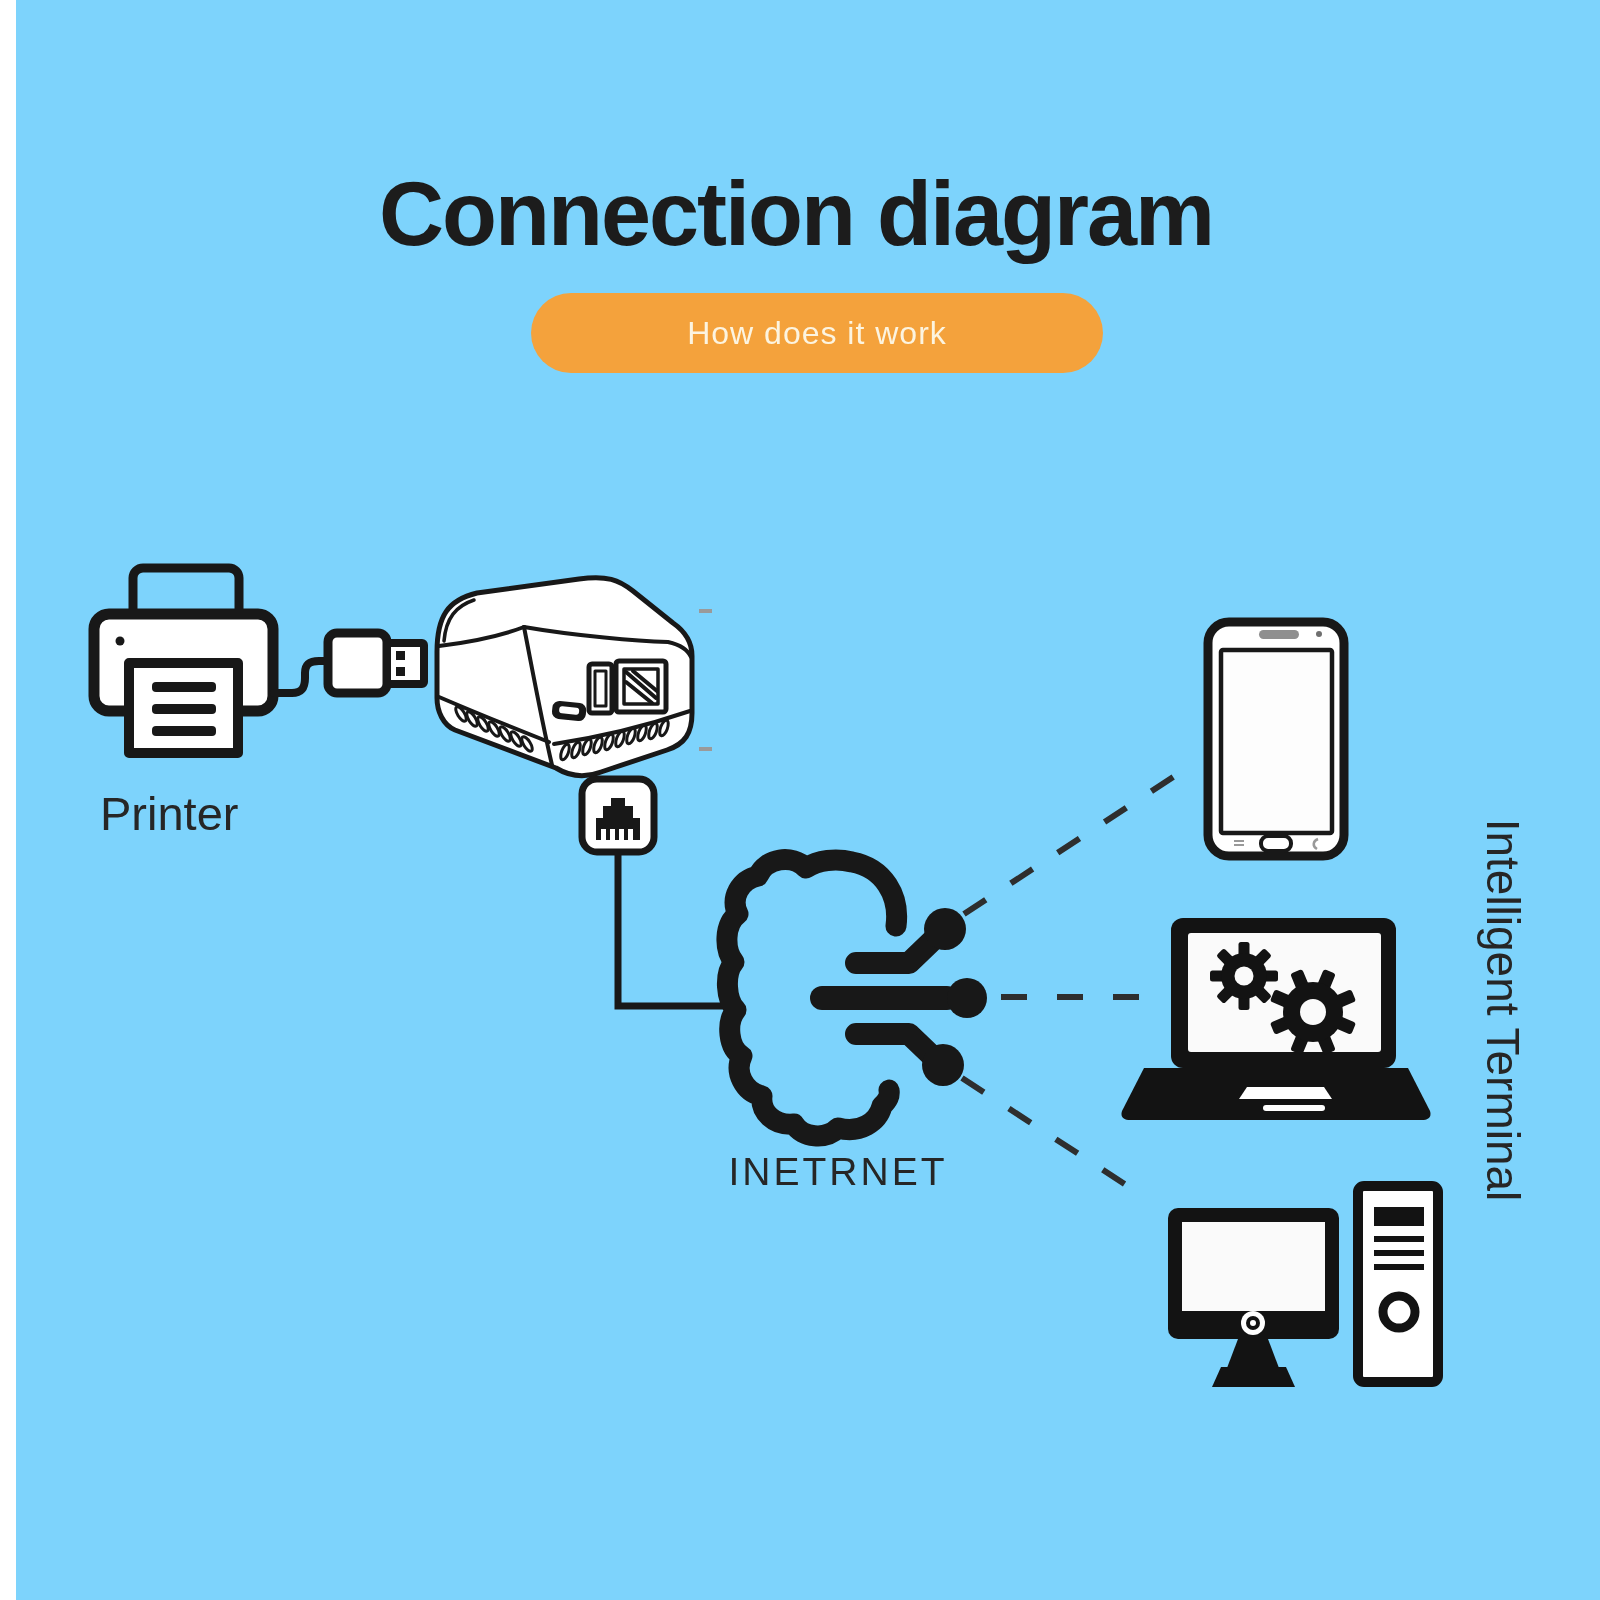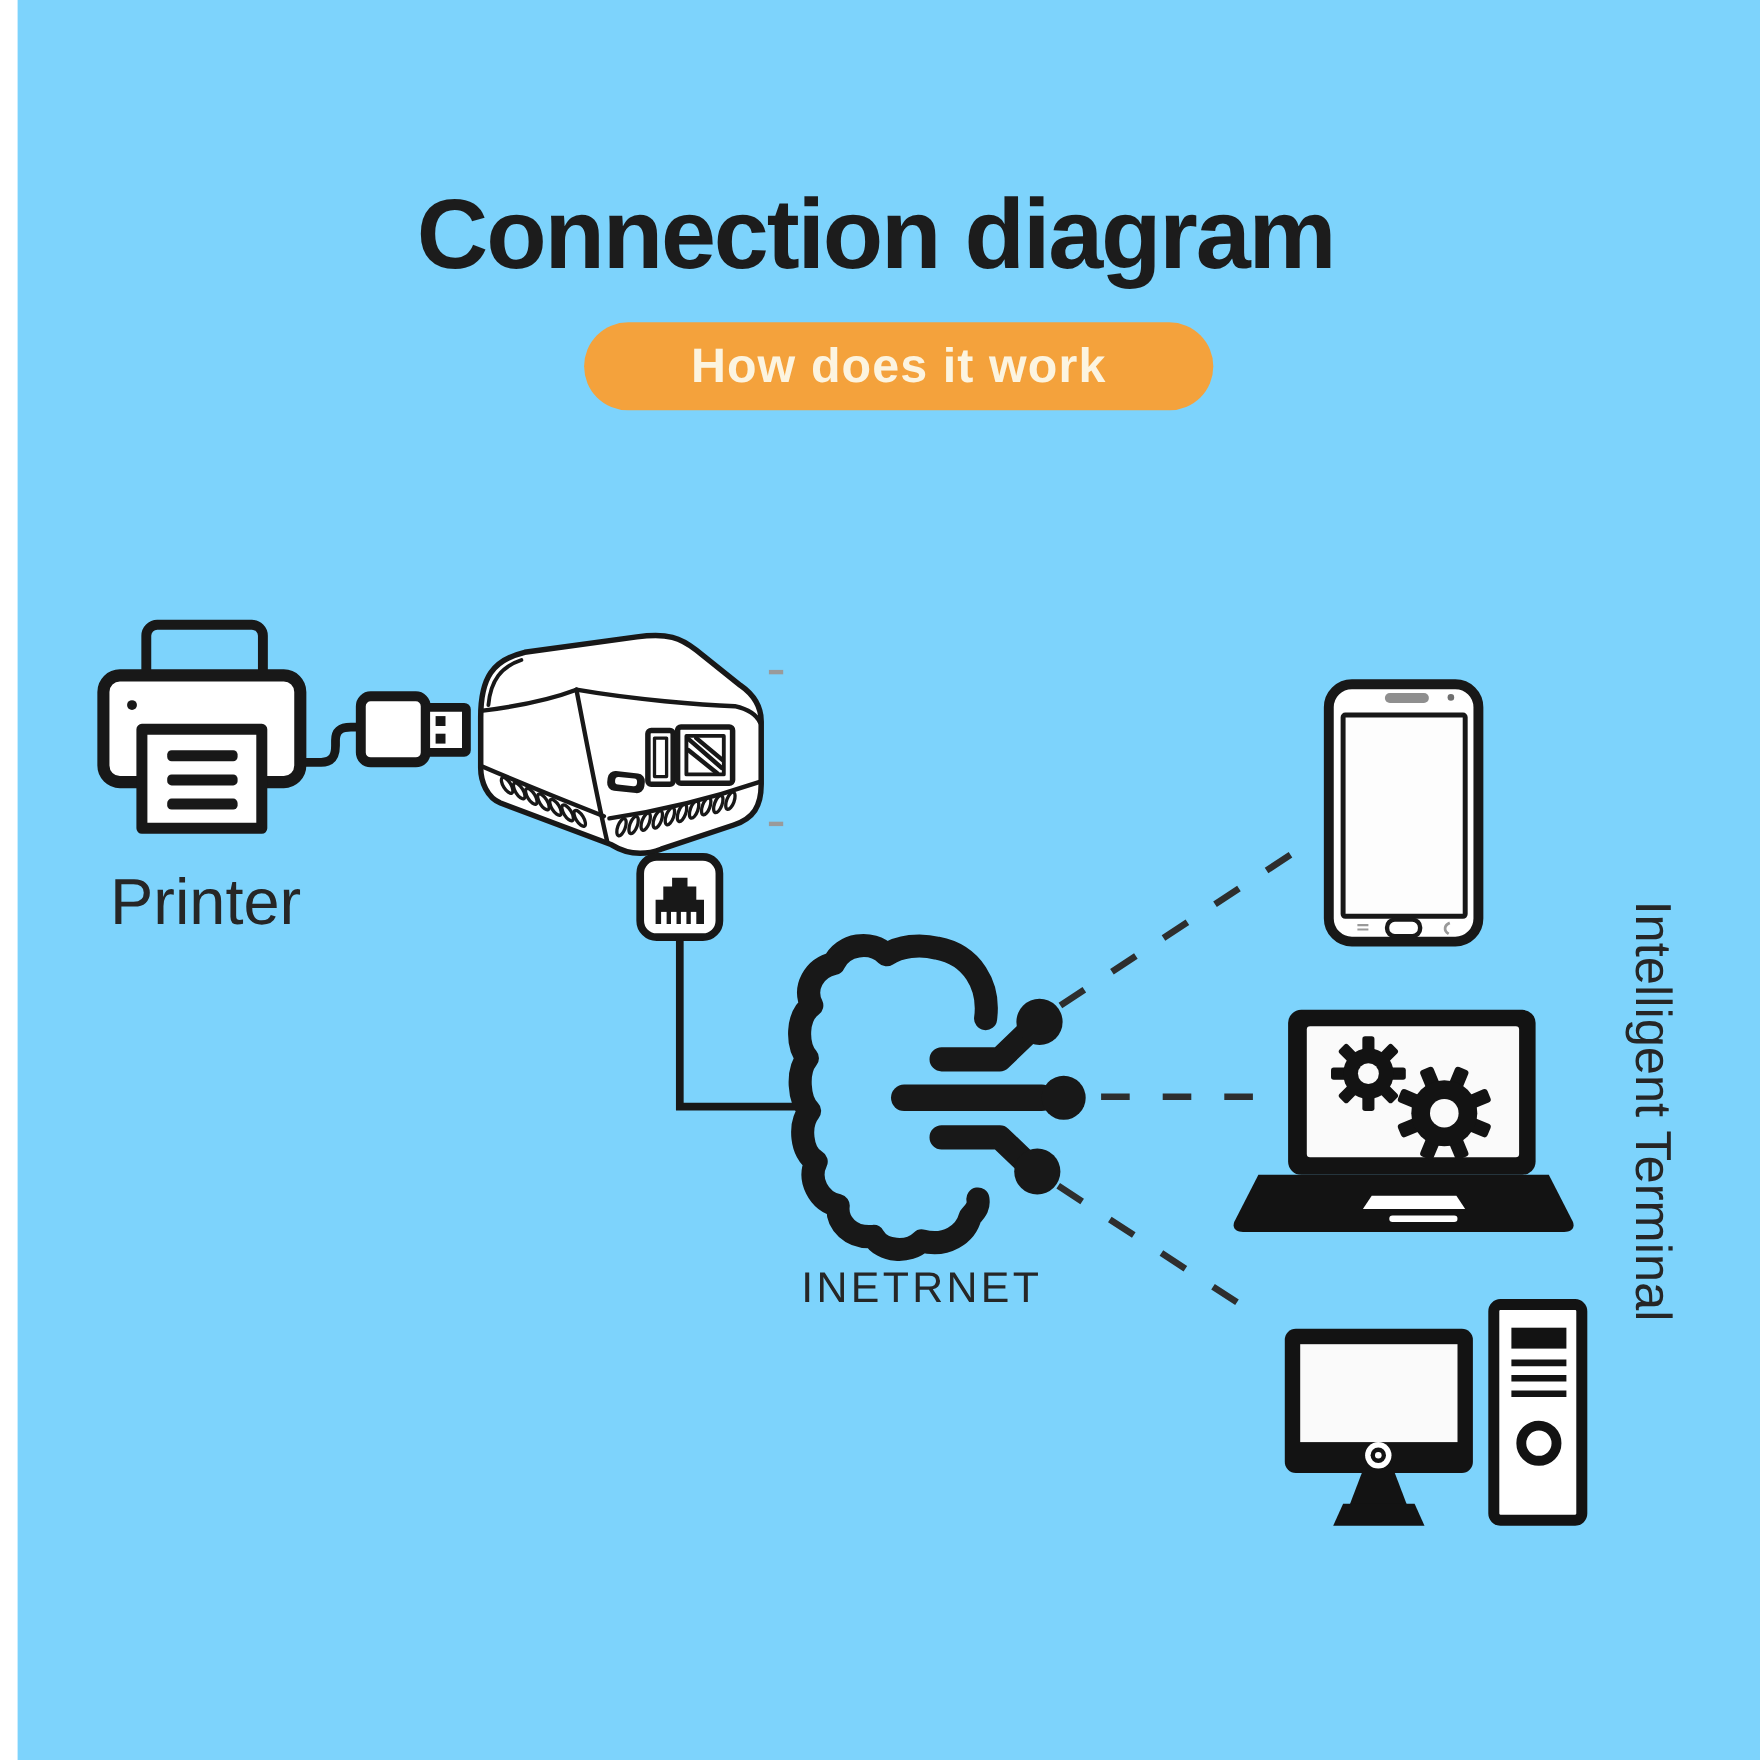--- a/index.html
+++ b/index.html
@@ -9,24 +9,24 @@
   }
   .art{position:absolute;left:0;top:0;}
   .title{
     position:absolute;left:780px;top:163px;transform:translateX(-50%);
     font-size:90px;font-weight:700;letter-spacing:-2px;color:#1c1c1c;white-space:nowrap;
   }
   .badge{
     position:absolute;left:515px;top:293px;width:572px;height:80px;border-radius:40px;
     display:flex;align-items:center;justify-content:center;
   }
-  .badge span{font-size:44px;letter-spacing:1px;font-weight:700;}
+  .badge span{font-size:32px;letter-spacing:1px;font-weight:400;}
   .diagram-label{position:absolute;color:#262626;white-space:nowrap;}
   .label-print-server{left:398px;top:508px;width:262px;text-align:center;font-size:47px;}
-  .label-printer{left:84px;top:786px;font-size:59px;}
+  .label-printer{left:84px;top:786px;font-size:47px;}
   .label-internet{left:694px;top:1150px;width:256px;text-align:center;font-size:39px;letter-spacing:3px;}
   .label-terminal{
     left:1487px;top:1010px;font-size:46px;
     transform:translate(-50%,-50%) rotate(90deg);transform-origin:center;
   }
 </style>
 </head>
 <body>
 
 <div class="stage" style="background: #7dd3fc; margin-left: 16px;">

